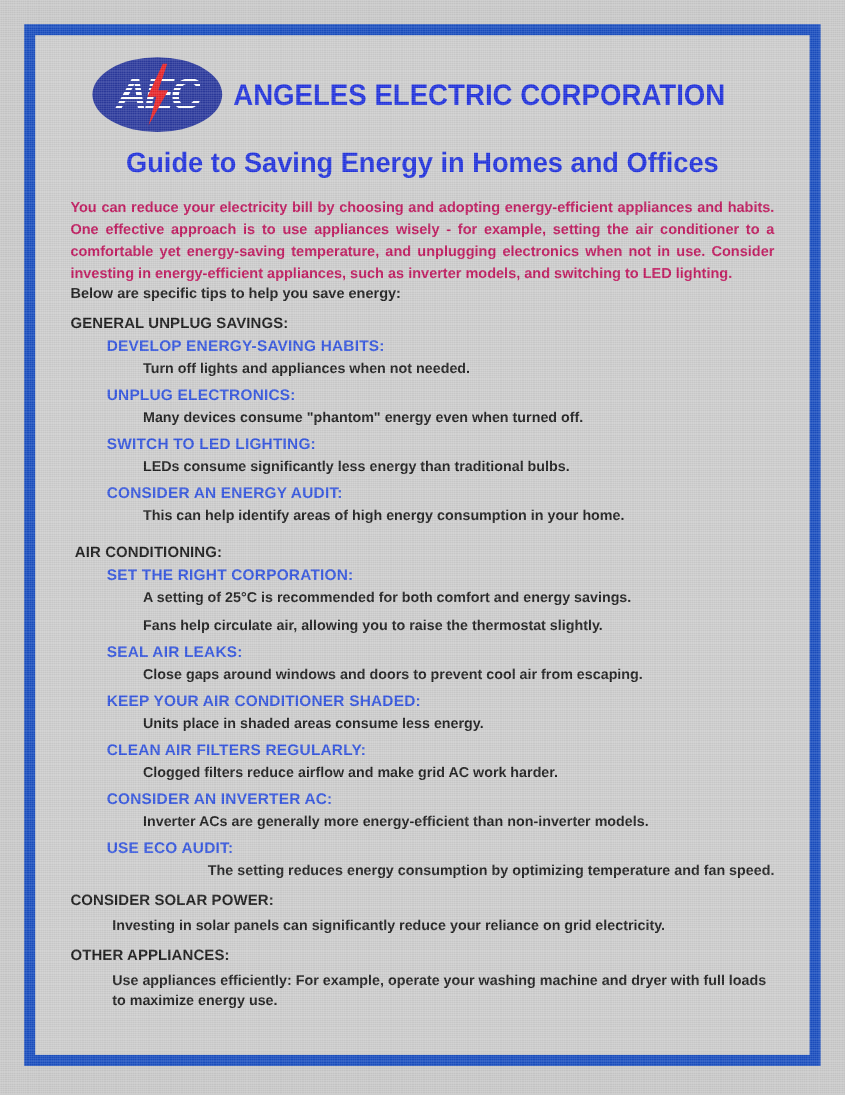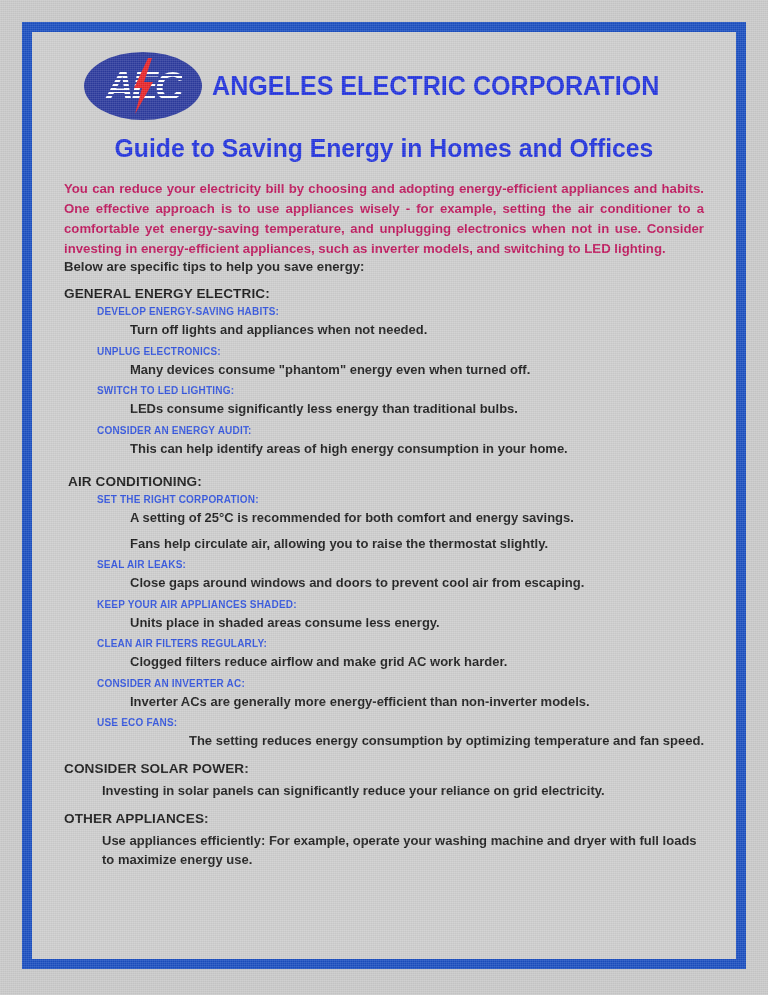--- a/index.html
+++ b/index.html
@@ -142,21 +142,21 @@
     font-weight: bold;
     color: #1a1a1a;
     padding-left: 14px;
     margin-top: 2px;
     margin-bottom: 5px;
     letter-spacing: .1px;
   }
   .section-head.indent-extra { padding-left: 18px; }
 
   .tip-head {
-    font-size: 10px;
+    font-size: 14px;
     font-weight: bold;
     color: #3355dd;
     padding-left: 47px;
     margin-bottom: 3px;
     letter-spacing: .2px;
   }
   .tip-body {
     font-size: 13px;
     font-weight: bold;
     color: #1d1d1d;
@@ -199,21 +199,21 @@
       <div class="company-name">ANGELES ELECTRIC CORPORATION</div>
     </div>
 
     <div class="doc-title">Guide to Saving Energy in Homes and Offices</div>
 
     <div class="intro">You can reduce your electricity bill by choosing and adopting energy-efficient appliances and habits. One effective approach is to use appliances wisely - for example, setting the air conditioner to a comfortable yet energy-saving temperature, and unplugging electronics when not in use. Consider investing in energy-efficient appliances, such as inverter models, and switching to LED lighting.</div>
 
     <div class="lead-line">Below are specific tips to help you save energy:</div>
 
     <div class="section-block">
-      <div class="section-head">GENERAL ENERGY ELECTRIC:</div>
+      <div class="section-head">GENERAL UNPLUG SAVINGS:</div>
 
       <div class="tip-head">DEVELOP ENERGY-SAVING HABITS:</div>
       <div class="tip-body">Turn off lights and appliances when not needed.</div>
 
       <div class="tip-head">UNPLUG ELECTRONICS:</div>
       <div class="tip-body">Many devices consume "phantom" energy even when turned off.</div>
 
       <div class="tip-head">SWITCH TO LED LIGHTING:</div>
       <div class="tip-body">LEDs consume significantly less energy than traditional bulbs.</div>
 
@@ -225,30 +225,30 @@
       <div class="section-head indent-extra">AIR CONDITIONING:</div>
 
       <div class="tip-head">SET THE RIGHT CORPORATION:</div>
       <div class="tip-body">A setting of 25°C is recommended for both comfort and energy savings.</div>
 
       <div class="tip-body">Fans help circulate air, allowing you to raise the thermostat slightly.</div>
 
       <div class="tip-head">SEAL AIR LEAKS:</div>
       <div class="tip-body">Close gaps around windows and doors to prevent cool air from escaping.</div>
 
-      <div class="tip-head">KEEP YOUR AIR APPLIANCES SHADED:</div>
+      <div class="tip-head">KEEP YOUR AIR CONDITIONER SHADED:</div>
       <div class="tip-body">Units place in shaded areas consume less energy.</div>
 
       <div class="tip-head">CLEAN AIR FILTERS REGULARLY:</div>
       <div class="tip-body">Clogged filters reduce airflow and make grid AC work harder.</div>
 
       <div class="tip-head">CONSIDER AN INVERTER AC:</div>
       <div class="tip-body">Inverter ACs are generally more energy-efficient than non-inverter models.</div>
 
-      <div class="tip-head">USE ECO FANS:</div>
+      <div class="tip-head">USE ECO AUDIT:</div>
       <div class="tip-body wide">The setting reduces energy consumption by optimizing temperature and fan speed.</div>
     </div>
 
     <div class="section-block">
       <div class="section-head">CONSIDER SOLAR POWER:</div>
       <div class="plain-body">Investing in solar panels can significantly reduce your reliance on grid electricity.</div>
     </div>
 
     <div class="section-block">
       <div class="section-head">OTHER APPLIANCES:</div>

